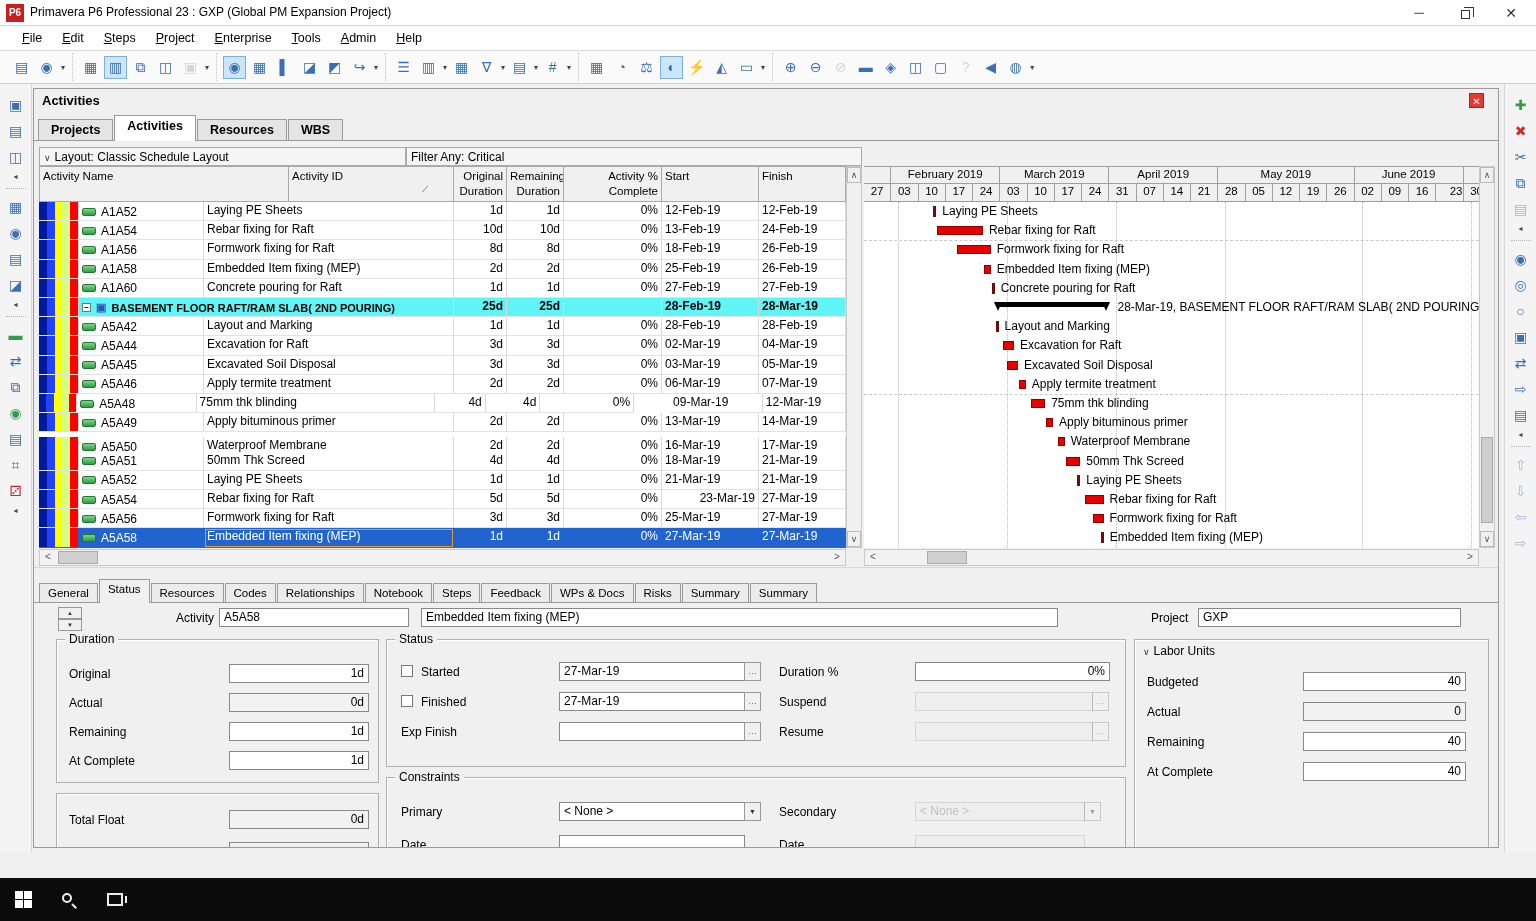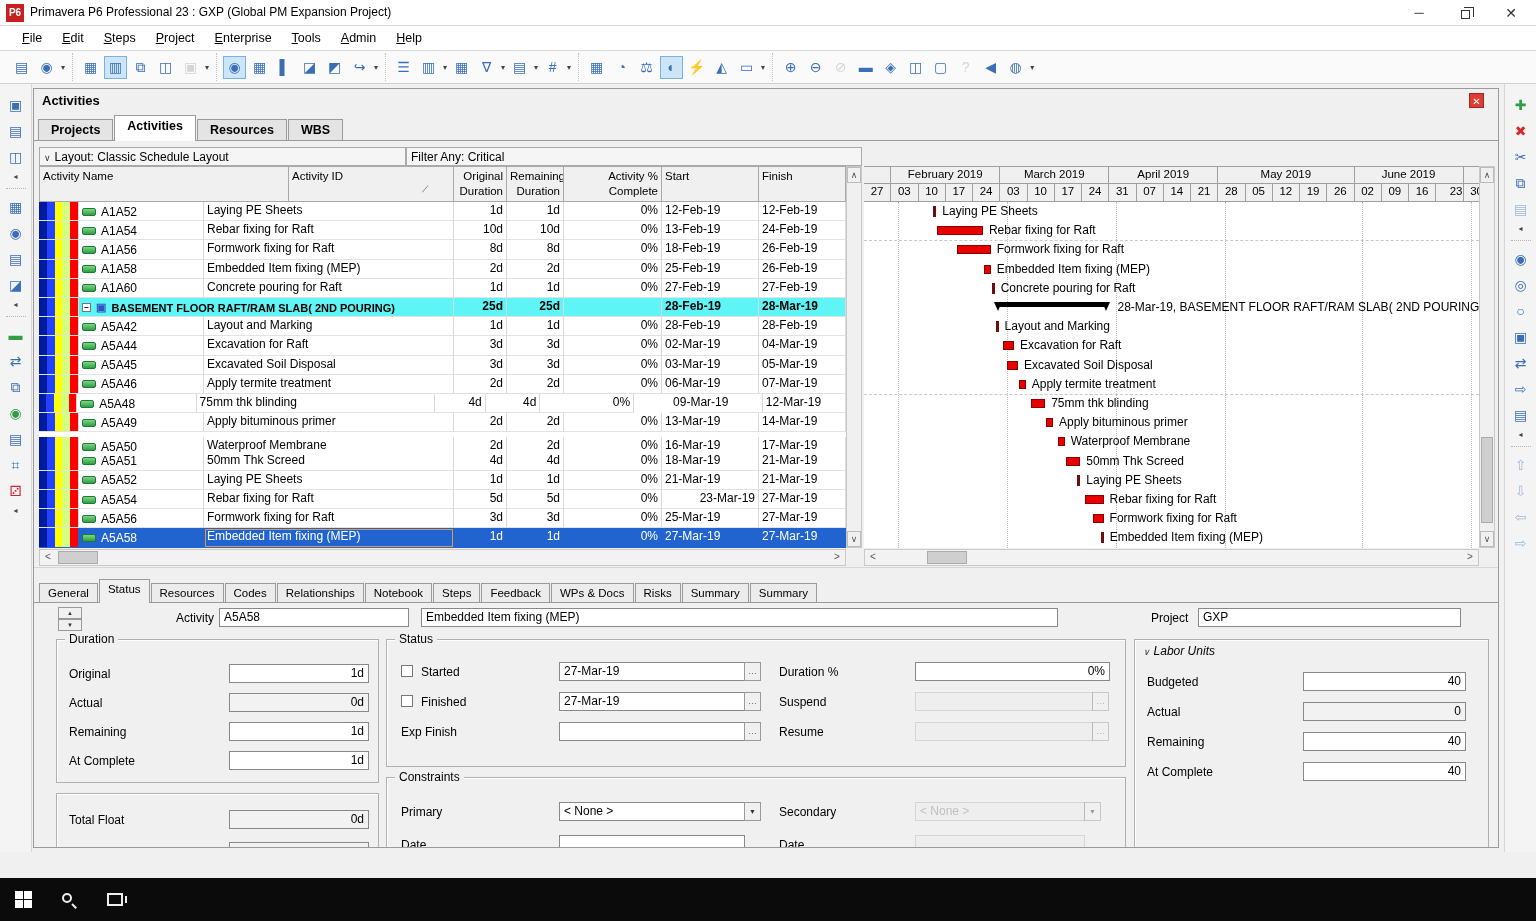--- a/index.html
+++ b/index.html
@@ -859,21 +859,21 @@
           <span class="flabel" style="left: 392px; top: 27px;">Secondary</span>
           <div class="finput dis" style="left: 528px; top: 24px; width: 170px;">&lt; None &gt;</div>
           <div class="ddbtn dis" style="left: 697px; top: 24px;">▼</div>
           <span class="flabel" style="left: 14px; top: 60px;">Date</span>
           <div class="finput" style="left: 172px; top: 57px; width: 186px;"></div>
           <span class="flabel" style="left: 392px; top: 60px;">Date</span>
           <div class="finput dis" style="left: 528px; top: 57px; width: 170px;"></div>
         </div>
 
       <div class="gbox" id="laborbox" style="left:1100px; top:36px; width:355px; height:218px;">
-        <span class="flabel" style="left:8px; top:4px;font-style:italic;"><span class="chev">∨</span><span>Labor Units</span></span>
+        <span class="flabel" style="left:8px; top:4px;"><span class="chev">∨</span><span>Labor Units</span></span>
       <span class="flabel" style="left: 12px; top: 35px;">Budgeted</span>
           <div class="finput r" style="left: 168px; top: 32px; width: 163px;">40</div>
           <span class="flabel" style="left: 12px; top: 65px;">Actual</span>
           <div class="finput r ro" style="left: 168px; top: 62px; width: 163px;">0</div>
           <span class="flabel" style="left: 12px; top: 95px;">Remaining</span>
           <div class="finput r" style="left: 168px; top: 92px; width: 163px;">40</div>
           <span class="flabel" style="left: 12px; top: 125px;">At Complete</span>
           <div class="finput r" style="left: 168px; top: 122px; width: 163px;">40</div>
         </div>
     </div>

